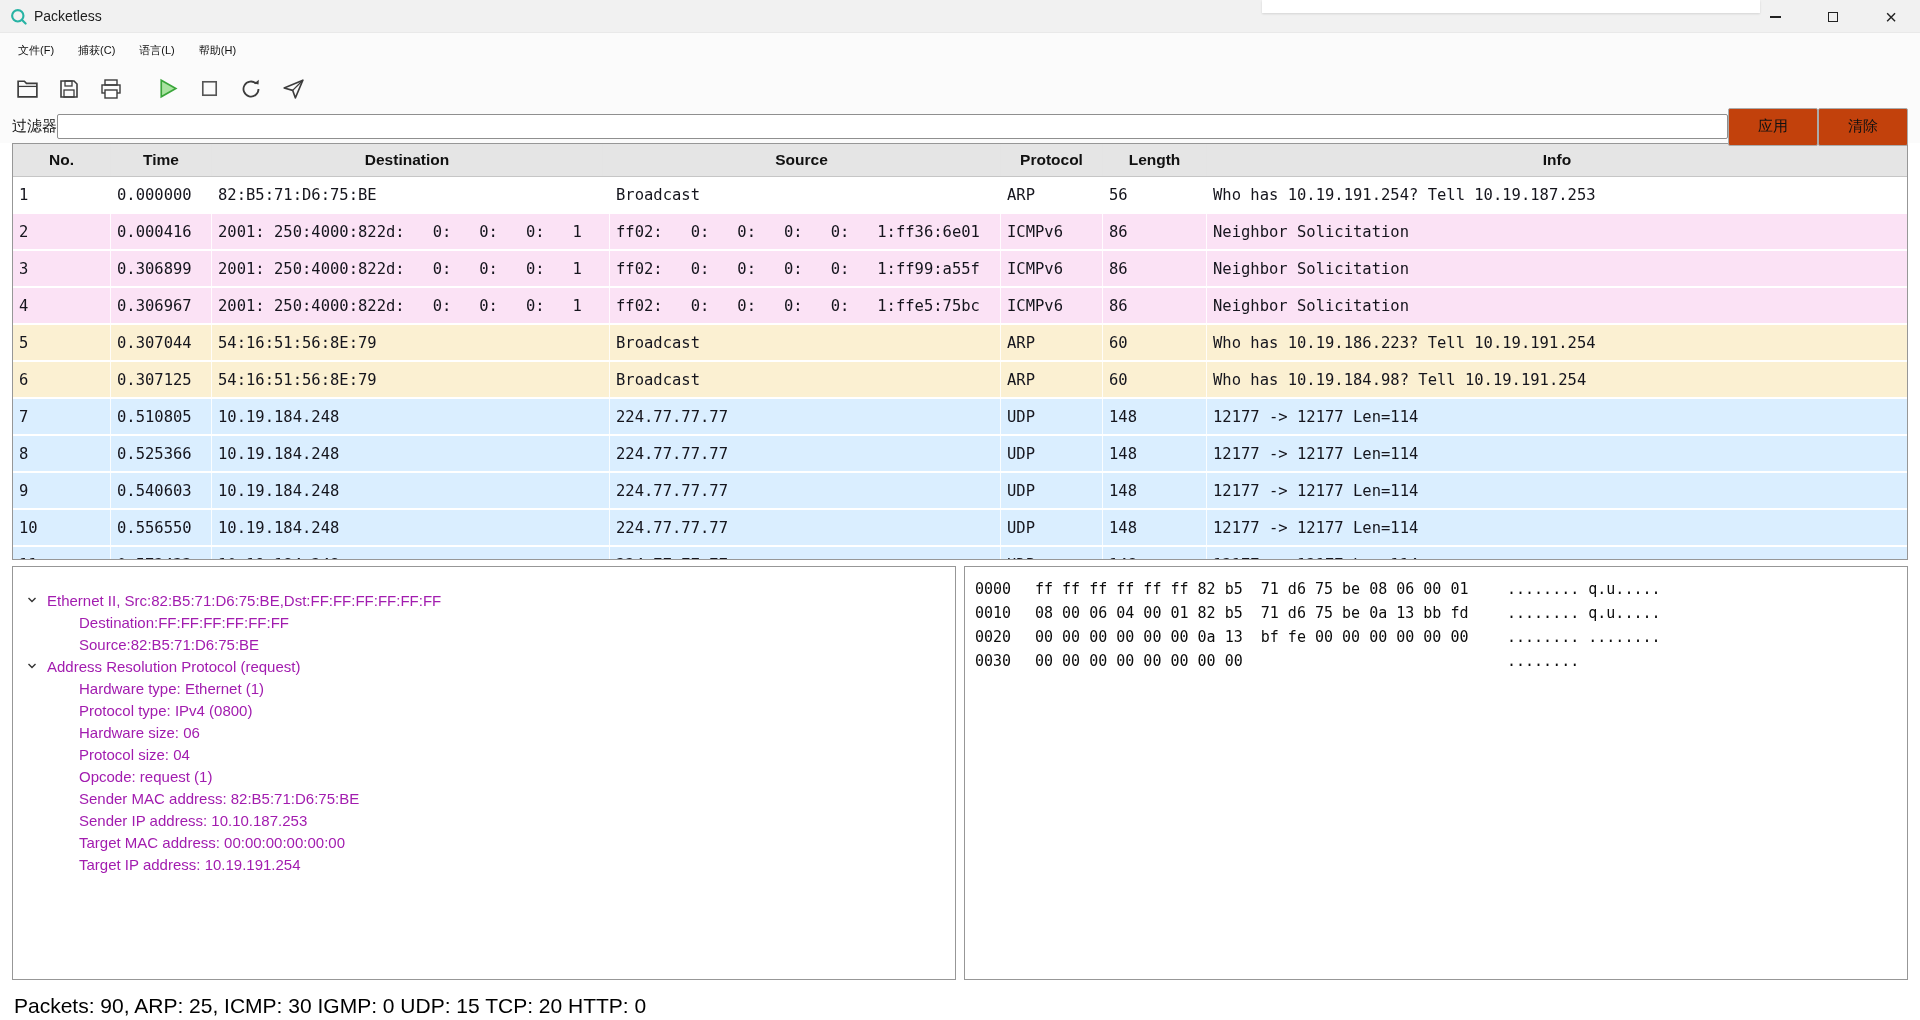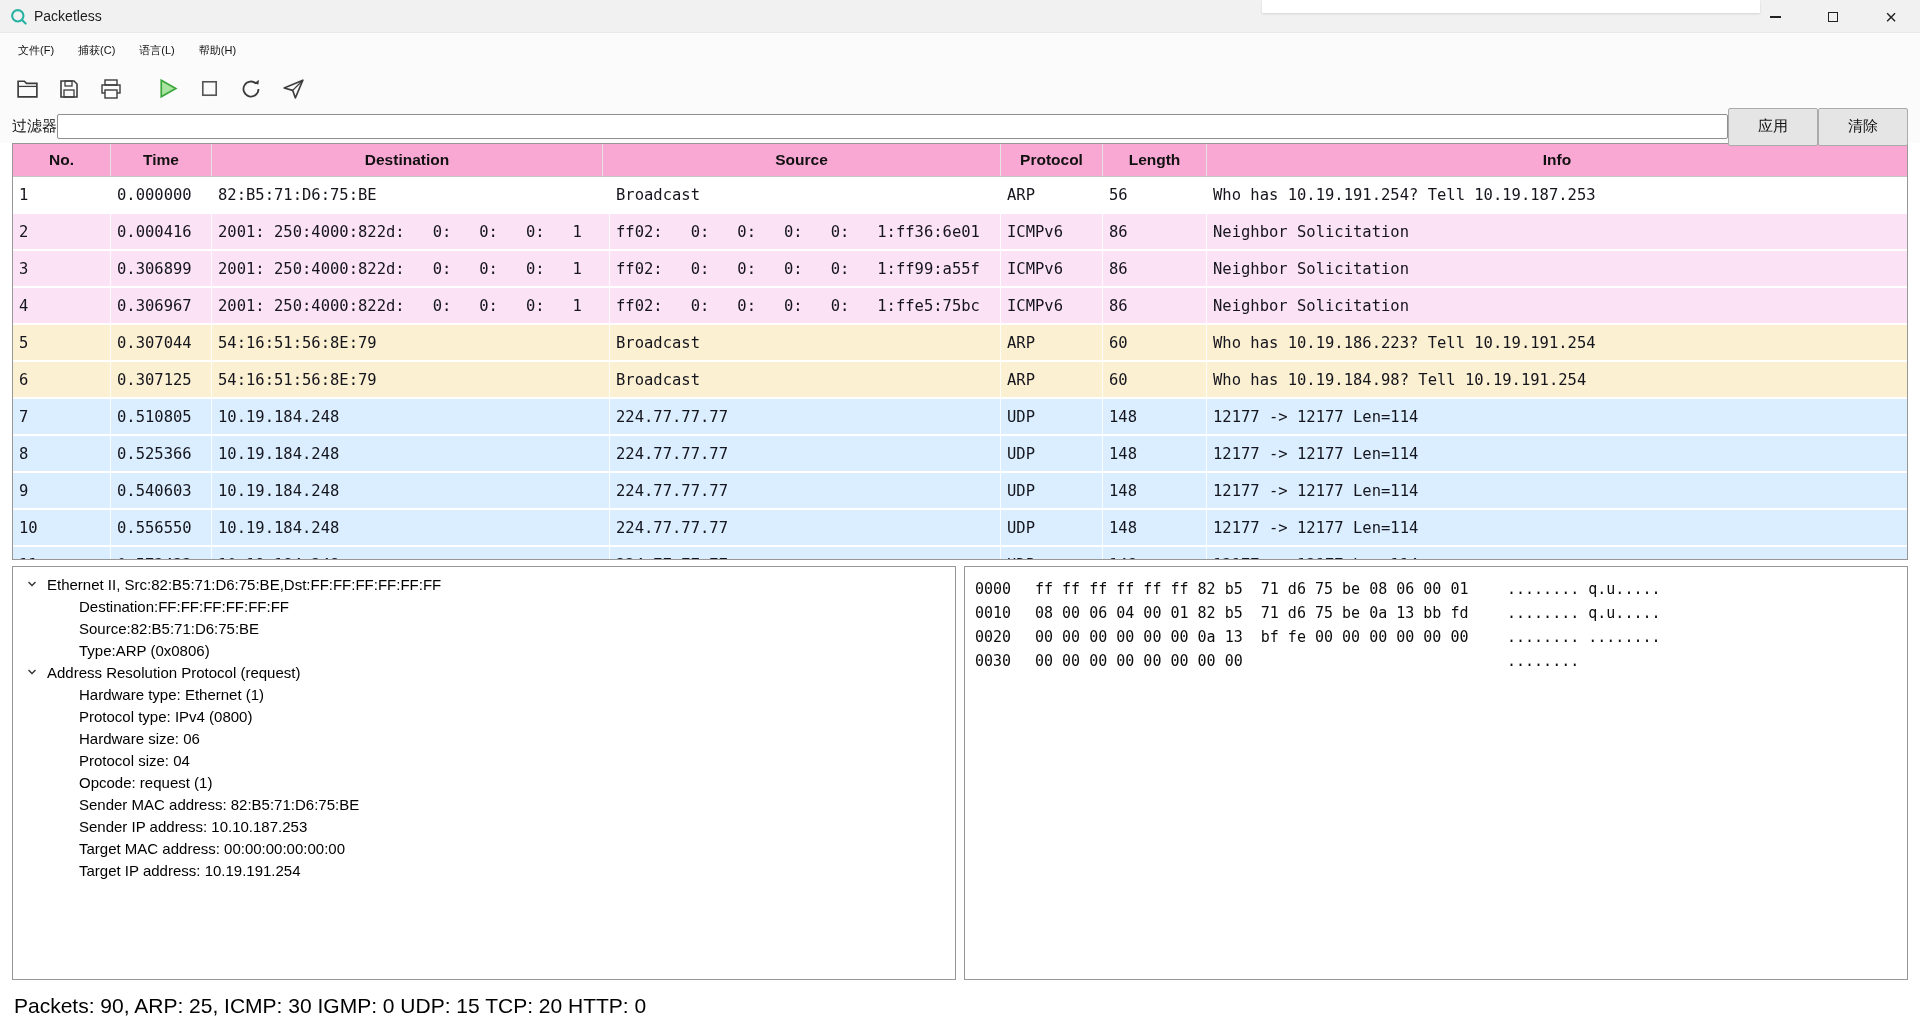--- a/index.html
+++ b/index.html
@@ -23,45 +23,45 @@
   .menubar{ height:34px; background:#fbfbfb; display:flex; align-items:stretch; padding-left:6px; font-size:11px;}
   .menu-item{ padding:0 12px; display:flex; align-items:center; color:#111;}
   
   .toolbar{ height:43px; background:#fbfbfb; display:flex; align-items:center; padding-left:10px; gap:8px;}
   .tool-btn{ width:34px; height:32px; display:flex; align-items:center; justify-content:center; background:transparent; border:none; padding:0;}
   .tool-gap{ width:6px;}
   
   .filterbar{ height:33px; background:#fbfbfb; display:flex; align-items:center; padding:0 12px; }
   .filter-label{ font-size:15px; white-space:nowrap; color:#111;}
   .filter-input{ flex:1; height:25px; border:1px solid #8f8f8f; border-radius:2px; font-size:14px; padding:0 6px; background:#fff; font-family:"Liberation Sans",sans-serif;}
-  .filter-btn{ width:90px; height:38px; background:#e5e5e5; border:1px solid #ababab; border-radius:2px; font-size:15px; color:#111; font-family:"Liberation Sans",sans-serif;}
+  .filter-btn{ width:90px; height:38px; background:#c2410c; border:1px solid #ababab; border-radius:2px; font-size:15px; color:#111; font-family:"Liberation Sans",sans-serif;}
   
   .packet-table{ margin:0 12px; border:1px solid #979797; height:417px; overflow:hidden; background:#fff;}
-  .thead{ display:flex; height:33px; background:#f9a8d4; border-bottom:1px solid #c6c6c6; font-weight:bold; font-size:15.5px;}
+  .thead{ display:flex; height:33px; background:#e5e5e5; border-bottom:1px solid #c6c6c6; font-weight:bold; font-size:15.5px;}
   .th{ display:flex; align-items:center; justify-content:center; border-right:1px solid #e4e4e4;}
   .th:last-child{ border-right:none;}
   .tbody{ height:382px; overflow:hidden; font-family:"DejaVu Sans Mono", monospace; font-size:15.5px; color:#15151d;}
   .trow{ display:flex; height:37px; border-bottom:2px solid #ffffff;}
   .td{ display:flex; align-items:center; padding-left:6px; white-space:pre; overflow:hidden; border-right:1px solid rgba(255,255,255,.85);}
   .td:last-child{ border-right:none;}
   .col-no{ width:98px;}
   .col-time{ width:101px;}
   .col-src{ width:398px;}
   .col-dst{ width:391px;}
   .col-proto{ width:102px;}
   .col-len{ width:104px;}
   .col-info{ flex:1;}
   .row-sel{ background:#ffffff;}
   .row-icmp{ background:#fbe2f5;}
   .row-arp{ background:#fbf0d2;}
   .row-udp{ background:#daeeff;}
   
   .panes{ display:flex; gap:8px; margin:6px 12px 0; height:414px;}
   .pane{ border:1px solid #979797; background:#fff; overflow:hidden;}
-  .detail-pane{ width:944px; padding-top:6px; font-size:15px; color:#000000;}
+  .detail-pane{ width:944px; padding-top:22px; font-size:15px; color:#a21caf;}
   .tree-line{ height:22px; display:flex; align-items:center;}
   .lvl0{ padding-left:13px; gap:9px;}
   .lvl1{ padding-left:66px;}
   .chev{ display:flex; align-items:center;}
   .hex-pane{ flex:1; padding:10px 0 0 10px; font-family:"DejaVu Sans Mono", monospace; font-size:15px; color:#0d0d0d;}
   .hex-line{ display:flex; height:24px; align-items:center; white-space:pre;}
   .off{ width:60px;}
   .bytes{ width:472px; white-space:pre;}
   .ascii{ white-space:pre;}
   
@@ -287,23 +287,20 @@
           </svg>
       </span>
       <span>Ethernet II, Src:82:B5:71:D6:75:BE,Dst:FF:FF:FF:FF:FF:FF</span>
     </div>
     <div class="tree-line lvl1">
         <span>Destination:FF:FF:FF:FF:FF:FF</span>
       </div>
     <div class="tree-line lvl1">
         <span>Source:82:B5:71:D6:75:BE</span>
       </div>
-    <div class="tree-line lvl1">
-        <span>Type:ARP (0x0806)</span>
-      </div>
     <div class="tree-line lvl0">
       <span class="chev">
         <svg width="12" height="12" viewBox="0 0 12 12">
             <polyline points="2.5,4 6,7.5 9.5,4" fill="none" stroke="#333" stroke-width="1.4"></polyline>
           </svg>
       </span>
       <span>Address Resolution Protocol (request)</span>
     </div>
     <div class="tree-line lvl1">
         <span>Hardware type: Ethernet (1)</span>

